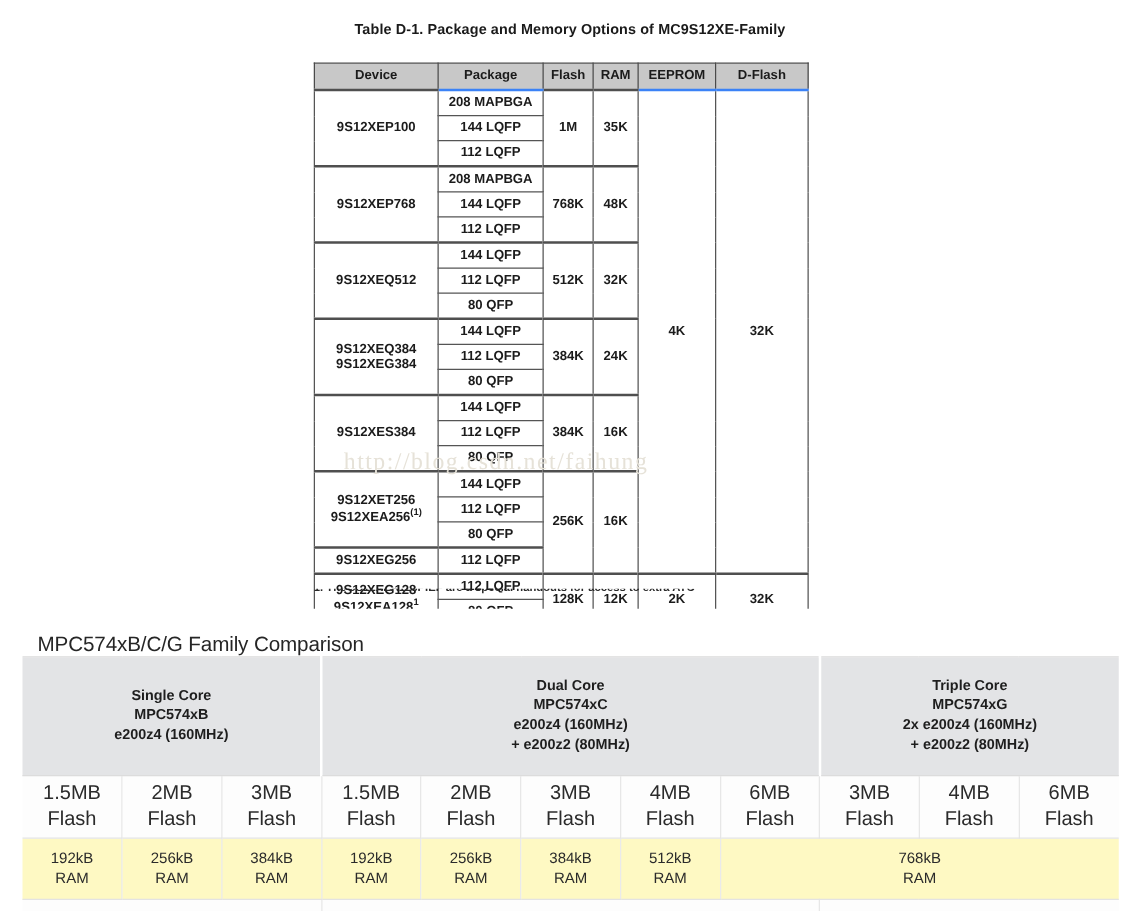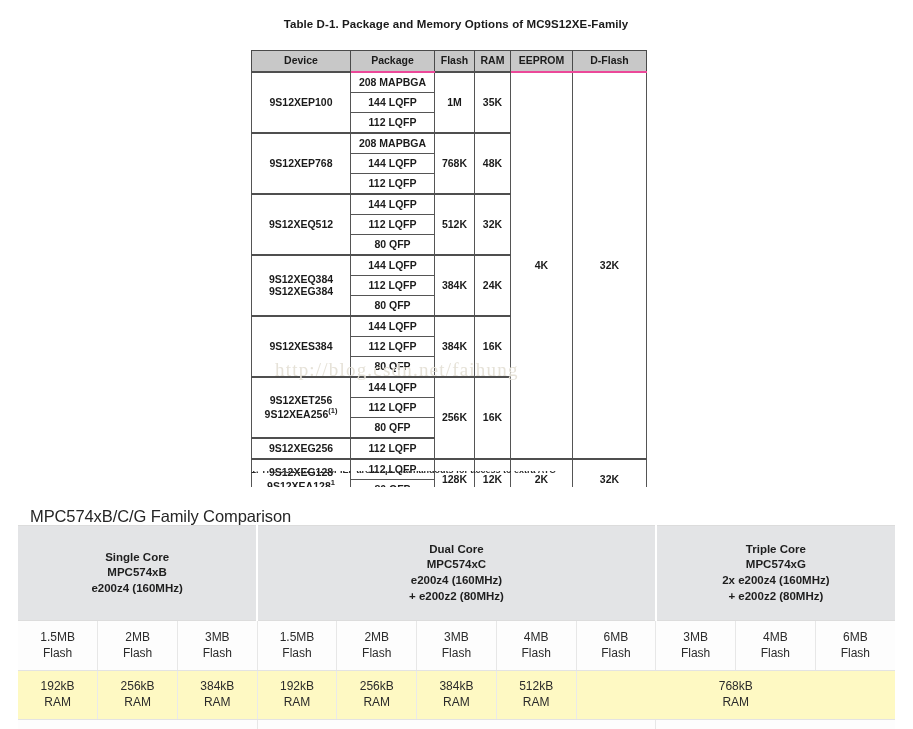--- a/index.html
+++ b/index.html
@@ -60,21 +60,21 @@
   }
   table.xe th {
     background: #c8c8c8;
     height: 20px;
     border: 1px solid #4a4a4a;
   }
   table.xe td.devcell {
     border-top: 2px solid #4f4f4f;
     border-bottom: 2px solid #4f4f4f;
   }
-  table.xe td.grp-top { border-top: 2px solid #ec4899; }
+  table.xe td.grp-top { border-top: 2px solid #3b82f6; }
   table.xe td.grp-bot { border-bottom: 2px solid #4f4f4f; }
   table.xe td.memcell {
     border-top: 2px solid #4f4f4f;
     border-bottom: 2px solid #4f4f4f;
   }
   .sup { font-size: 7.5px; vertical-align: super; }
 
   #xe-footnote {
     position: absolute;
     left: 251px;
@@ -149,21 +149,21 @@
     vertical-align: middle;
     text-align: center;
   }
   table.mpc th.grp.last { border-right: none; }
 
   table.mpc td.flash {
     background: #fdfdfd;
     border-right: 1px solid #e7e7e7;
     border-top: 1px solid #e3e3e3;
     border-bottom: 1px solid #e3e3e3;
-    font-size: 12px;
+    font-size: 16px;
     color: #2b2b2b;
     text-align: center;
     vertical-align: middle;
     line-height: 1.3;
     height: 49px;
     padding: 0;
   }
   table.mpc td.flash.last { border-right: none; }
 
   table.mpc td.ram {

